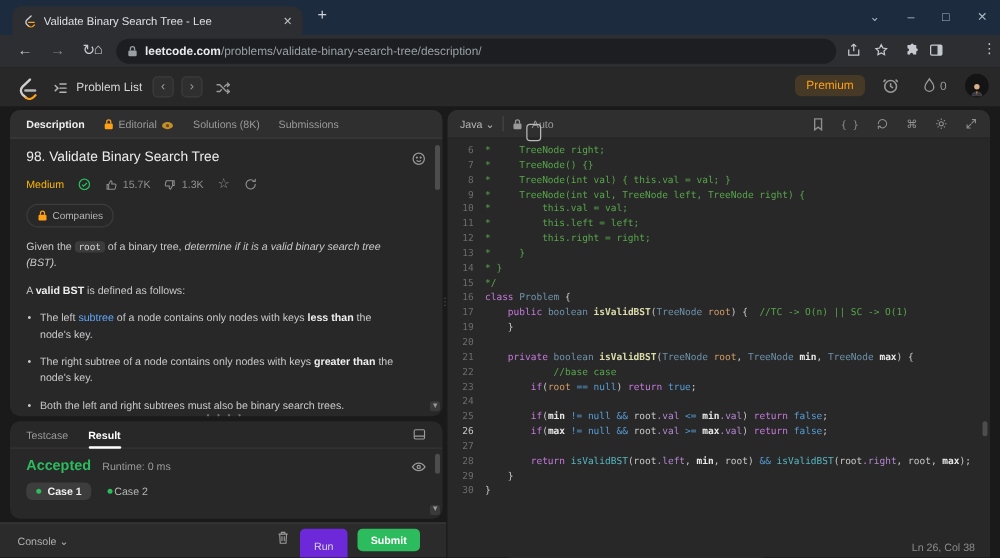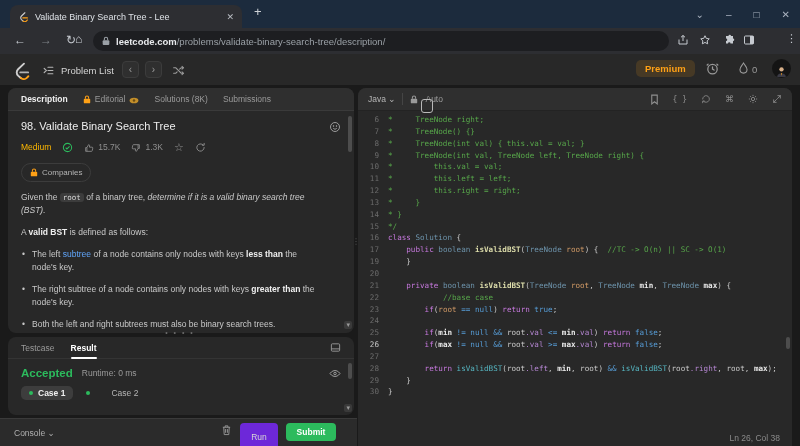--- a/index.html
+++ b/index.html
@@ -21,21 +21,21 @@
   .urlbar{position:absolute;left:93px;top:31px;width:576px;height:20px;border-radius:10px;background:#1d1e21;display:flex;align-items:center;padding:0 9px;gap:6px;font-size:9.5px}
   .url-domain{color:#e8eaed;font-weight:bold}
   .url-path{color:#9aa0a6}
   .tbic{position:absolute;top:33px}
   .avatar-globe{width:16px;height:16px;border-radius:50%;background:radial-gradient(circle at 35% 35%,#7ec8e3,#2e7d5b 60%,#1b4f72)}
 
   
   .lc-header{position:absolute;top:54px;left:0;right:0;height:31px;background:#282828}
   .hdr-txt{font-size:9.5px;color:#d4d4d4}
   .nav-btn{position:absolute;top:61px;width:17px;height:17px;border:1px solid #3c3c3c;border-radius:4px;color:#9a9a9a;font-size:10px;display:flex;align-items:center;justify-content:center;background:#2f2f2f}
-  .premium{position:absolute;left:636px;top:60px;padding:3px 9px;border-radius:5px;background:rgba(255,161,22,.14);color:#ffa116;font-size:9.5px;font-weight:bold}
+  .premium{position:absolute;left:636px;top:60px;padding:3px 9px;border-radius:5px;background:rgba(255,161,22,.14);color:#ffa116;font-size:9.5px;font-weight:normal}
   .streak{position:absolute;left:752px;top:64px;font-size:9.5px;color:#9a9a9a}
   .hdr-avatar{position:absolute;left:772px;top:59px;width:19px;height:19px;border-radius:50%;background:#141414;overflow:hidden;display:flex;align-items:flex-end;justify-content:center}
 
   
   .panel{position:absolute;background:#282828;border-radius:8px;overflow:hidden}
   .desc-panel{left:8px;top:88px;width:346px;height:245px}
   .ptabs{height:23px;background:#2f2f2f;border-bottom:1px solid #3a3a3a;display:flex;align-items:center;padding:0 13px;gap:15px;font-size:8.5px;color:#9a9a9a}
   .ptab{display:flex;align-items:flex-end;gap:4px}
   .ptab.active{color:#efefef;font-weight:bold}
   .desc-body{padding:9px 13px;font-size:8.5px;line-height:13px;color:#c9c9c9}
@@ -60,21 +60,21 @@
 
   .result-panel{left:8px;top:337px;width:346px;height:78px}
   .rtabs{height:22px;display:flex;align-items:center;padding:0 13px;gap:16px;font-size:8.5px;color:#9a9a9a;border-bottom:1px solid #343434}
   .rtab.active{color:#fff;font-weight:bold;position:relative}
   .rtab.active::after{content:"";position:absolute;left:0;right:0;bottom:-6px;height:2px;background:#fff;border-radius:1px}
   .accepted-row{display:flex;align-items:center;padding:8px 13px 0 13px;gap:9px}
   .accepted{color:#2cbb5d;font-size:11.5px;font-weight:bold}
   .runtime{color:#9a9a9a;font-size:8.5px}
   .cases-row{display:flex;align-items:center;padding:7px 13px 0 13px;gap:13px;font-size:8.5px}
   .case-chip{display:flex;align-items:center;gap:5px;background:#3d3d3d;border-radius:5px;padding:2px 8px;color:#f0f0f0;font-weight:bold}
-  .case-plain{display:flex;align-items:center;gap:21px;color:#b5b5b5}
+  .case-plain{display:flex;align-items:center;gap:1px;color:#b5b5b5}
   .gdot{width:4px;height:4px;border-radius:50%;background:#2cbb5d}
 
   
   .console-bar{position:absolute;left:0;top:418px;width:357px;height:28px;background:#2b2b2b;border-top:1px solid #3a3a3a;display:flex;align-items:center;padding:0 14px;font-size:8.5px;color:#b0b0b0}
   .btn{border-radius:4px;display:flex;align-items:center;justify-content:center;font-size:8.5px}
   .run-btn{position:absolute;left:240px;top:423px;width:38px;height:28px;background:#6d28d9;color:#d6d6d6}
   .submit-btn{position:absolute;left:286px;top:423px;width:50px;height:18px;background:#2cbb5d;color:#fff;font-weight:bold}
 
   
   .editor-panel{left:358px;top:88px;width:434px;height:358px;border-radius:8px 8px 0 0}
@@ -404,21 +404,21 @@
       <div class="cl">
         <span class="ln">14</span>
         <span class="ct"><span class="tk-c">* }</span></span>
       </div>
       <div class="cl">
         <span class="ln">15</span>
         <span class="ct"><span class="tk-c">*/</span></span>
       </div>
       <div class="cl">
         <span class="ln">16</span>
-        <span class="ct"><span class="tk-k">class </span><span class="tk-t">Solution</span><span class="tk-w"> {</span></span>
+        <span class="ct"><span class="tk-k">class </span><span class="tk-t">Problem</span><span class="tk-w"> {</span></span>
       </div>
       <div class="cl">
         <span class="ln">17</span>
         <span class="ct"><span class="tk-w">    </span><span class="tk-k">public </span><span class="tk-t">boolean </span><span class="tk-f">isValidBST</span><span class="tk-w">(</span><span class="tk-t">TreeNode </span><span class="tk-p">root</span><span class="tk-w">) {  </span><span class="tk-c">//TC -&gt; O(n) || SC -&gt; O(1)</span></span>
       </div>
       <div class="cl">
         <span class="ln">19</span>
         <span class="ct"><span class="tk-w">    }</span></span>
       </div>
       <div class="cl">

